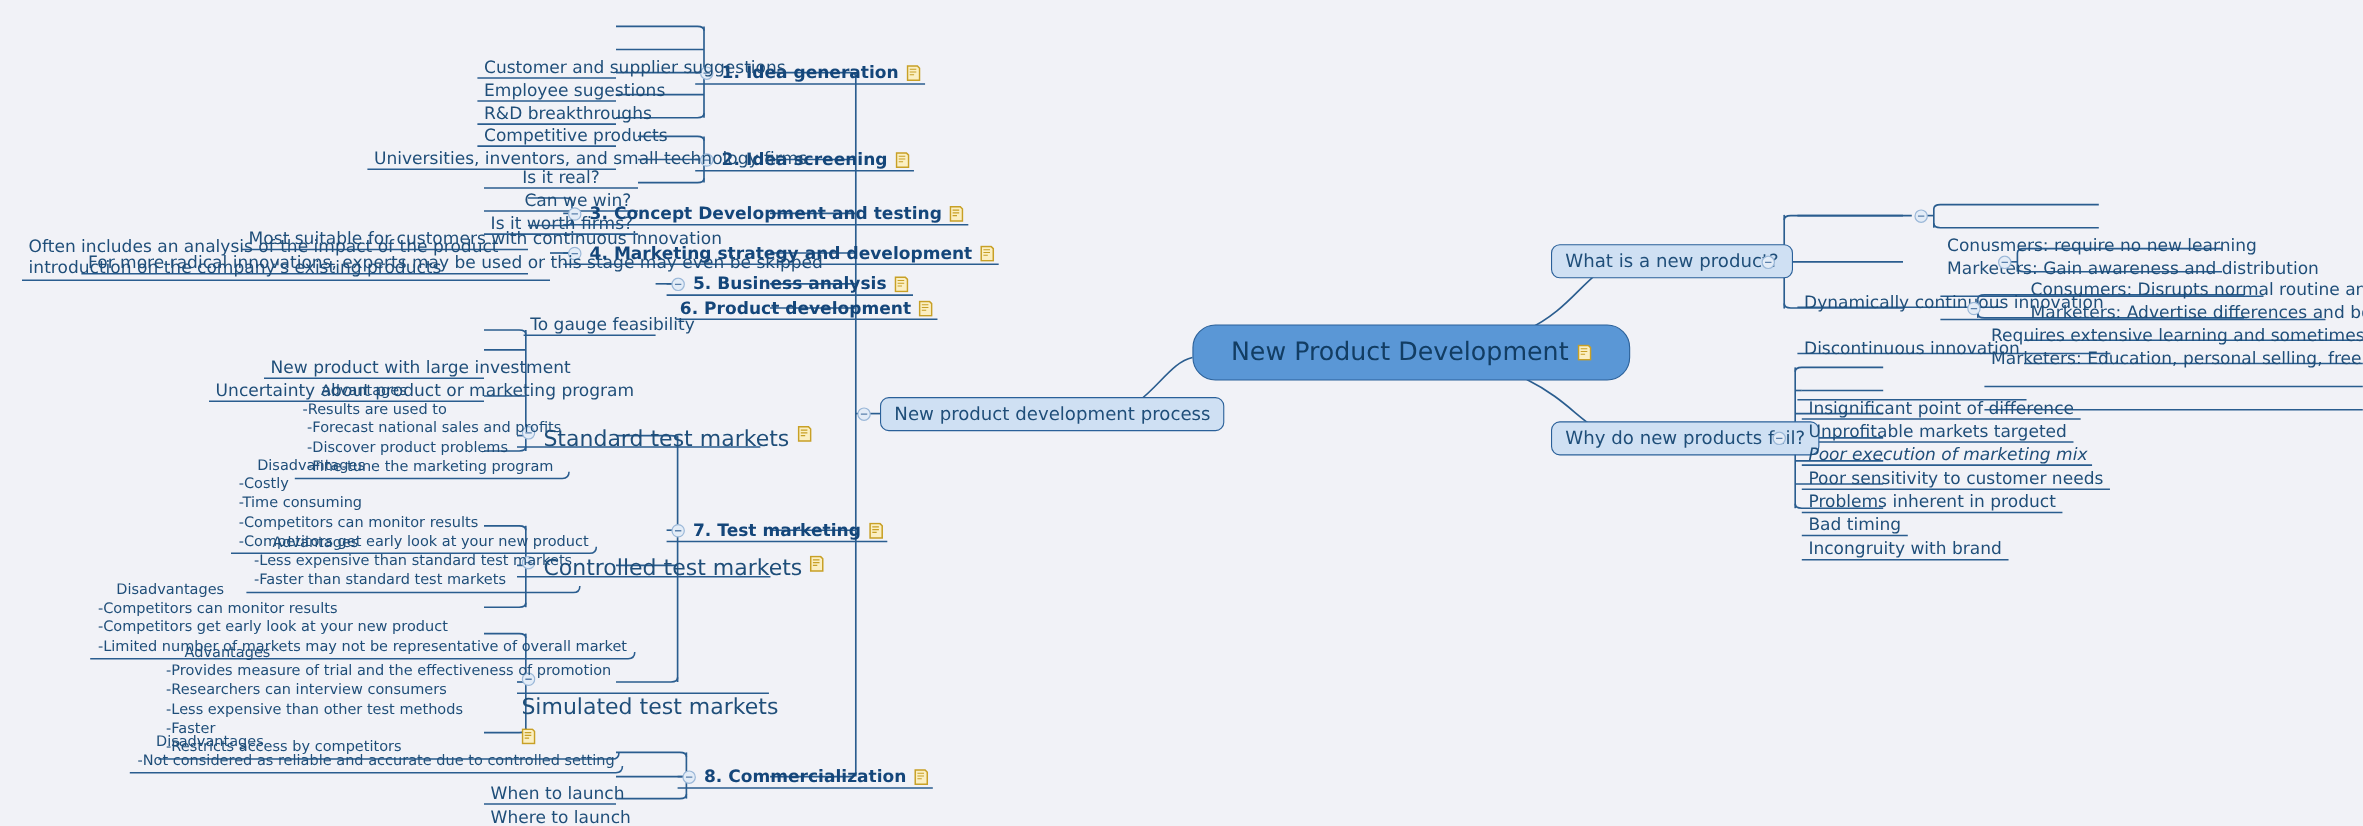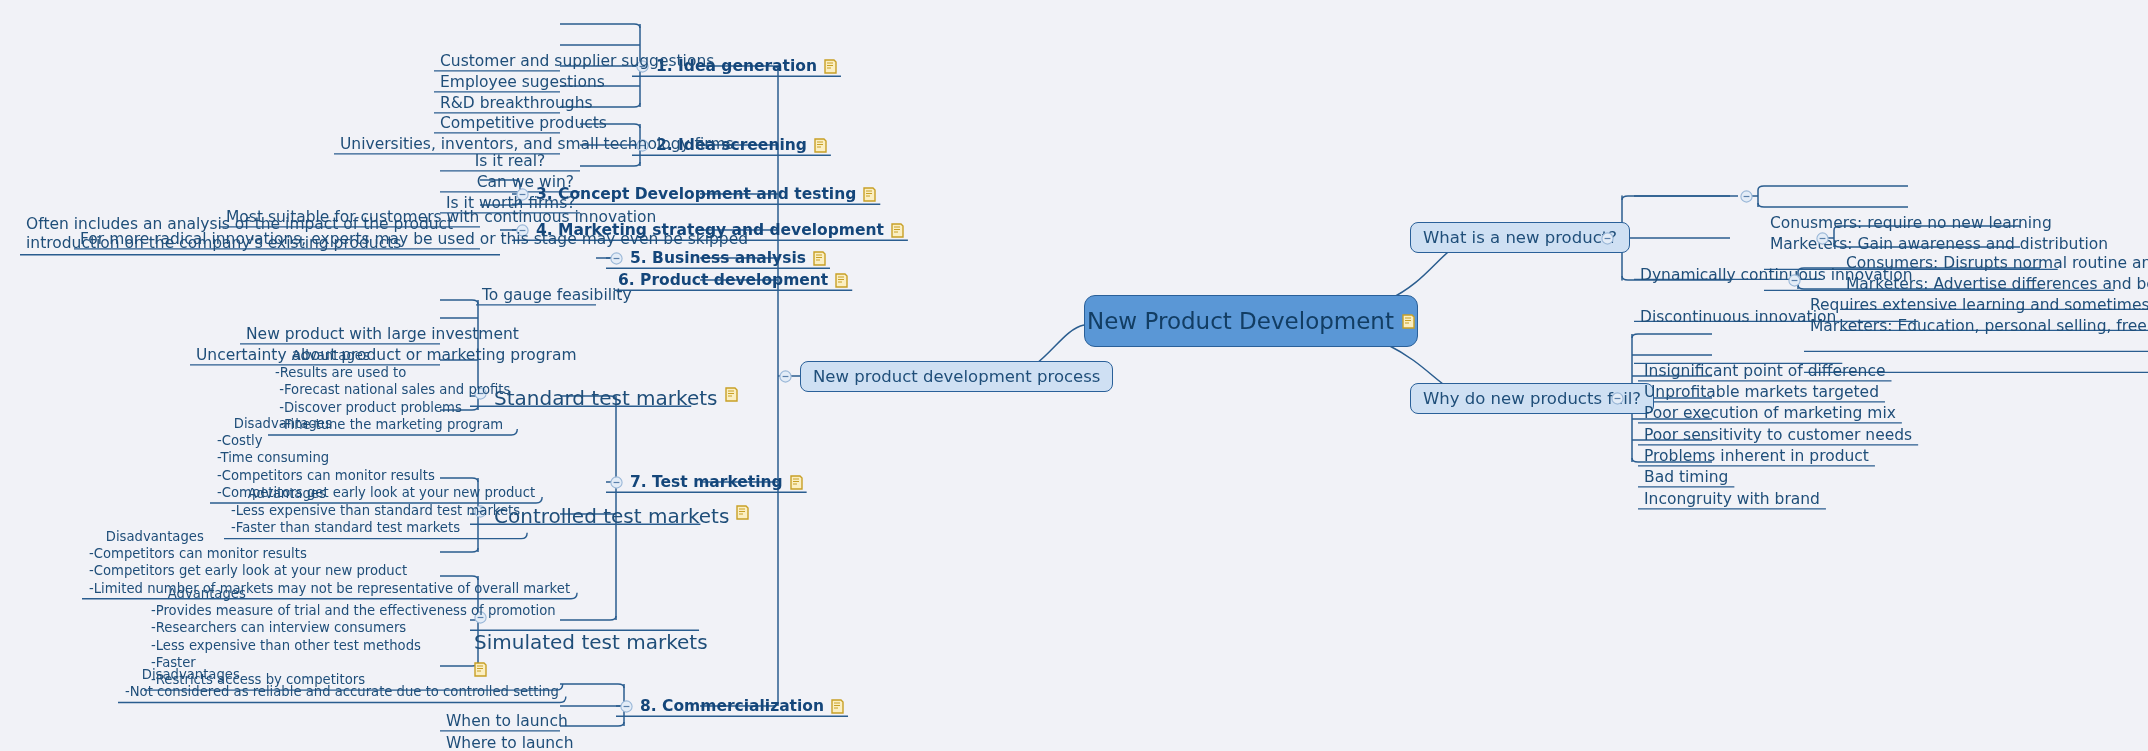--- a/index.html
+++ b/index.html
@@ -65,22 +65,22 @@
   }
   .pill.light {
     background: #cfe0f3;
     color: #1f4e79;
     font-size: 16.5px;
     padding: 5px 12px;
     border-radius: 8px;
   }
   .pill.central {
     font-size: 23px;
-    padding: 11px 2px;
-    border-radius: 11px;
+    padding: 11px 34px;
+    border-radius: 21px;
     border-width: 1.6px;
   }
   .pill .label { display: inline-block; vertical-align: middle; }
 
   
   .block {
     font-size: 13.2px;
     line-height: 1.30;
     color: #1f4e79;
     padding: 2px 7px 3px 7px;
@@ -339,21 +339,21 @@
     <svg viewBox="0 0 13 13">
         <circle cx="6.5" cy="6.5" r="5.6" fill="#e3ecf7" stroke="#9bb8d8" stroke-width="1.1"></circle>
         <path d="M3.6 6.5h5.8" stroke="#5a80ab" stroke-width="1.2"></path>
       </svg>
   </span>
 
   <div class="node leaf" style="left:1638px; top:324px;">
     <span class="txt">Insignificant point of difference</span></div>
   <div class="node leaf" style="left:1638px; top:345px;">
     <span class="txt">Unprofitable markets targeted</span></div>
-  <div class="node leaf" style="left:1638px; top:366px;">
+  <div class="node leaf" style="left:1638px; top:366px;font-style:italic;">
     <span class="txt">Poor execution of marketing mix</span></div>
   <div class="node leaf" style="left:1638px; top:388px;">
     <span class="txt">Poor sensitivity to customer needs</span></div>
   <div class="node leaf" style="left:1638px; top:409px;">
     <span class="txt">Problems inherent in product</span></div>
   <div class="node leaf" style="left:1638px; top:430px;">
     <span class="txt">Bad timing</span></div>
   <div class="node leaf" style="left:1638px; top:452px;">
     <span class="txt">Incongruity with brand</span></div>
 

